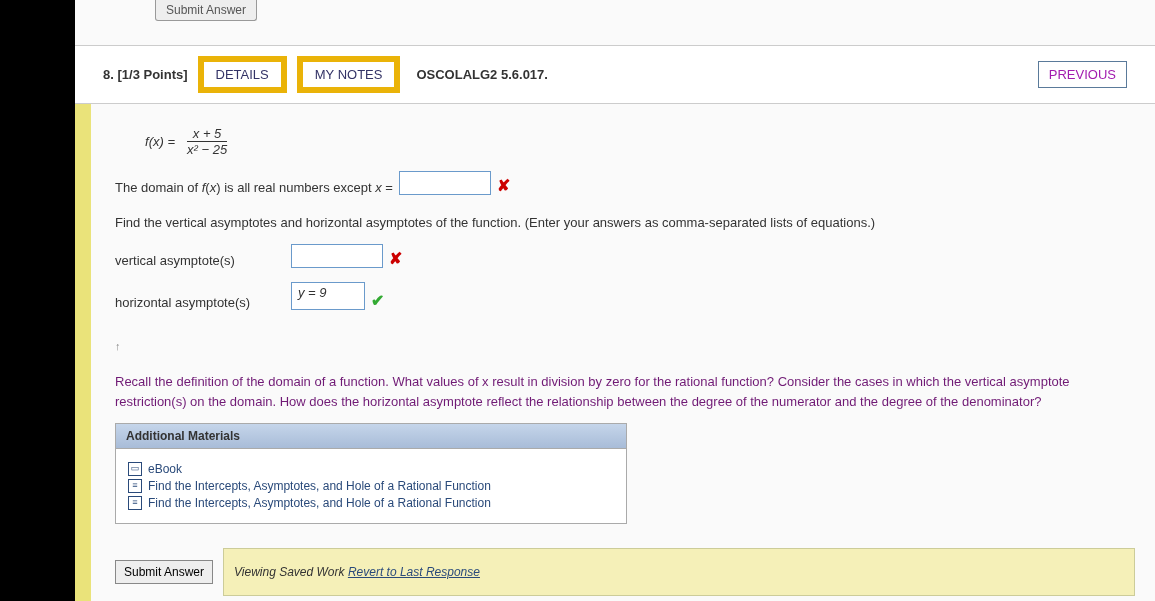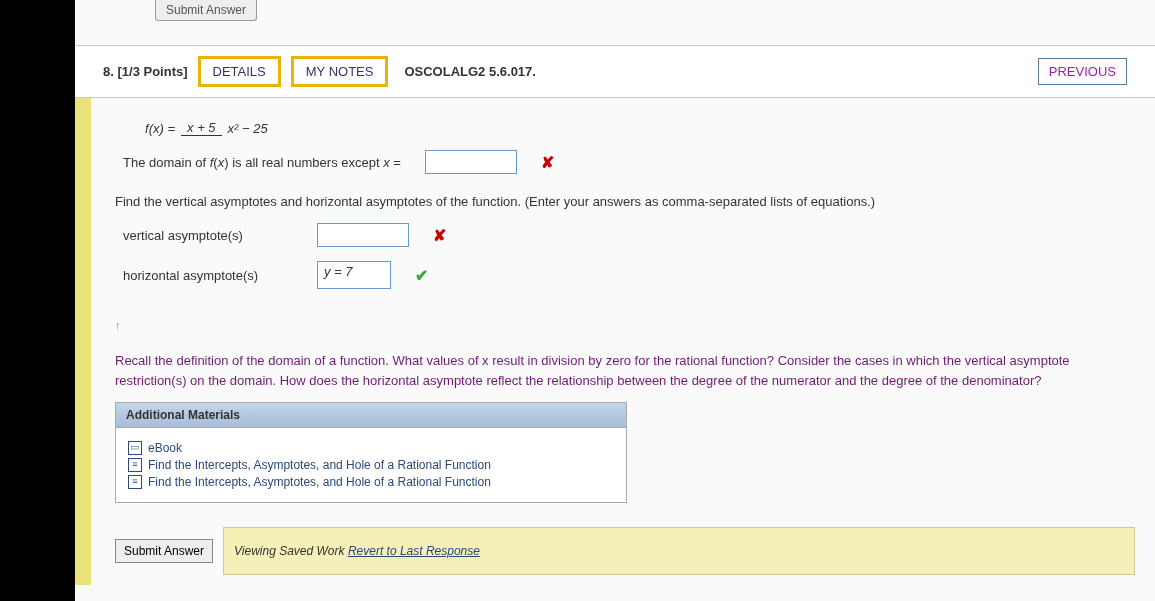--- a/index.html
+++ b/index.html
@@ -1,32 +1,32 @@
 <!DOCTYPE html>
 <html><head>
 <meta charset="utf-8">
 <style>
 body{margin:0;background:#000;font-family:Arial,Helvetica,sans-serif;font-size:13px;color:#333}
 .screen{width:1155px;height:601px;background:#000;position:relative;overflow:hidden}
 .page{position:absolute;left:75px;top:0;right:0;bottom:0;background:#fafafa}
 .top-submit{position:absolute;top:0;left:80px;border:1px solid #999;border-top:none;background:#eee;padding:3px 10px;font-size:12px;color:#555;border-radius:0 0 3px 3px}
 .qheader{margin-top:45px;border-top:1px solid #ccc;border-bottom:1px solid #ccc;background:#fff;padding:10px 28px;display:flex;align-items:center;gap:10px}
 .qnum{font-weight:bold}
-.hbtn{border:3px solid #eab308;color:#336;background:#fff;padding:5px 12px;font-size:13px;cursor:pointer}
+.hbtn{border:6px solid #eab308;color:#336;background:#fff;padding:5px 12px;font-size:13px;cursor:pointer}
 .qref{color:#333;font-weight:bold;margin-left:6px}
 .prev{margin-left:auto;border:1px solid #5a7a9a;color:#a21caf;background:#fff;padding:5px 10px;font-size:13px;cursor:pointer}
 .body{display:flex}
 .tab{width:16px;background:#eae37a;min-height:480px}
 .content{flex:1;padding:14px 20px 10px 24px}
 .prompt{margin:4px 0 6px}
 .formula{margin:8px 0 14px 30px;font-style:italic;display:flex;align-items:center;gap:6px}
-.frac{display:inline-flex;flex-direction:row;align-items:center;vertical-align:middle}
+.frac{display:inline-flex;flex-direction:column;align-items:center;vertical-align:middle}
 .frac .num{border-bottom:1px solid #333;padding:0 6px}
 .frac .den{padding:0 6px}
-.row{margin:14px 8px;display:flex;align-items:center;gap:24px;flex-wrap:wrap}
+.row{margin:14px 0;display:flex;align-items:flex-end;gap:6px;flex-wrap:wrap}
 .ansbox{border:1px solid #6a9acb;background:#fff;width:90px;height:22px;display:inline-block}
 .ansbox.filled{font-style:italic;padding:2px 6px;width:auto;min-width:60px}
 .mark-x{color:#c00;font-weight:bold;font-size:16px}
 .mark-v{color:#3a3;font-weight:bold;font-size:16px}
 .hint{color:#701a75;margin-top:20px;line-height:1.5}
 .hint-t{color:#888;font-size:11px;margin-top:30px}
 .matbox{border:1px solid #aaa;margin-top:12px;width:510px}
 .matbox .mh{background:linear-gradient(#c5d5ea,#a8bcd8);border-bottom:1px solid #aaa;padding:5px 10px;font-weight:bold;font-size:12px}
 .matbox .mb{background:#fff;padding:10px 12px}
 .matbox a{color:#2a4a7a;text-decoration:none;font-size:12px;display:flex;gap:6px;align-items:center;margin:3px 0}
@@ -64,21 +64,21 @@
 <span class="mark-x">✘</span>
 </div>
 <div class="prompt" style="margin-top:20px">Find the vertical asymptotes and horizontal asymptotes of the function. (Enter your answers as comma-separated lists of equations.)</div>
 <div class="row">
 <span style="width:170px">vertical asymptote(s)</span>
 <span class="ansbox"></span>
 <span class="mark-x">✘</span>
 </div>
 <div class="row">
 <span style="width:170px">horizontal asymptote(s)</span>
-<span class="ansbox filled">y = 7</span>
+<span class="ansbox filled">y = 9</span>
 <span class="mark-v">✔</span>
 </div>
 <div class="hint-t">↑</div>
 <div class="hint">Recall the definition of the domain of a function. What values of x result in division by zero for the rational function? Consider the cases in which the vertical asymptote restriction(s) on the domain. How does the horizontal asymptote reflect the relationship between the degree of the numerator and the degree of the denominator?</div>
 <div class="matbox">
 <div class="mh">Additional Materials</div>
 <div class="mb">
 <a>
                 <span class="ico">▭</span>
                 <span>eBook</span>

